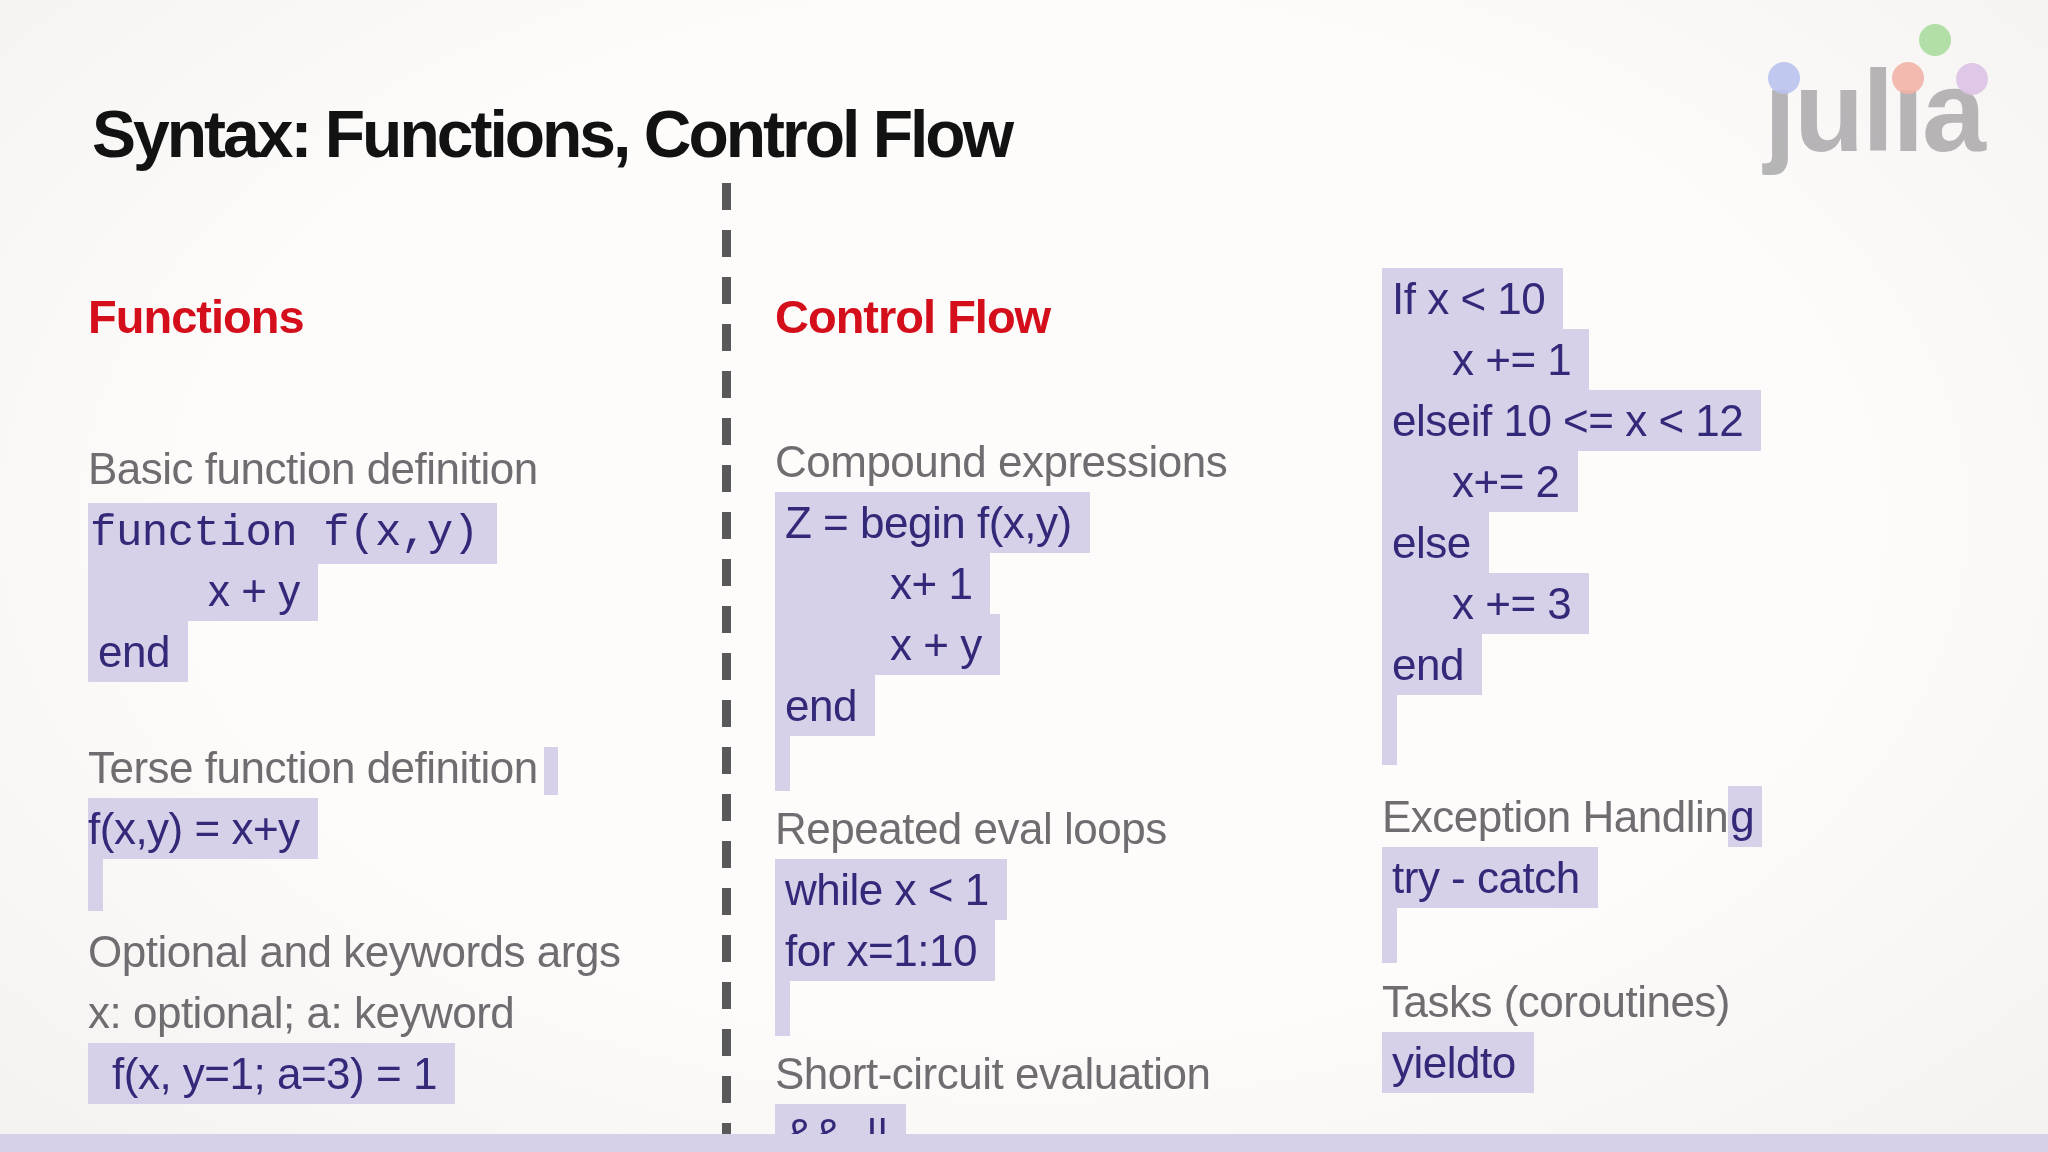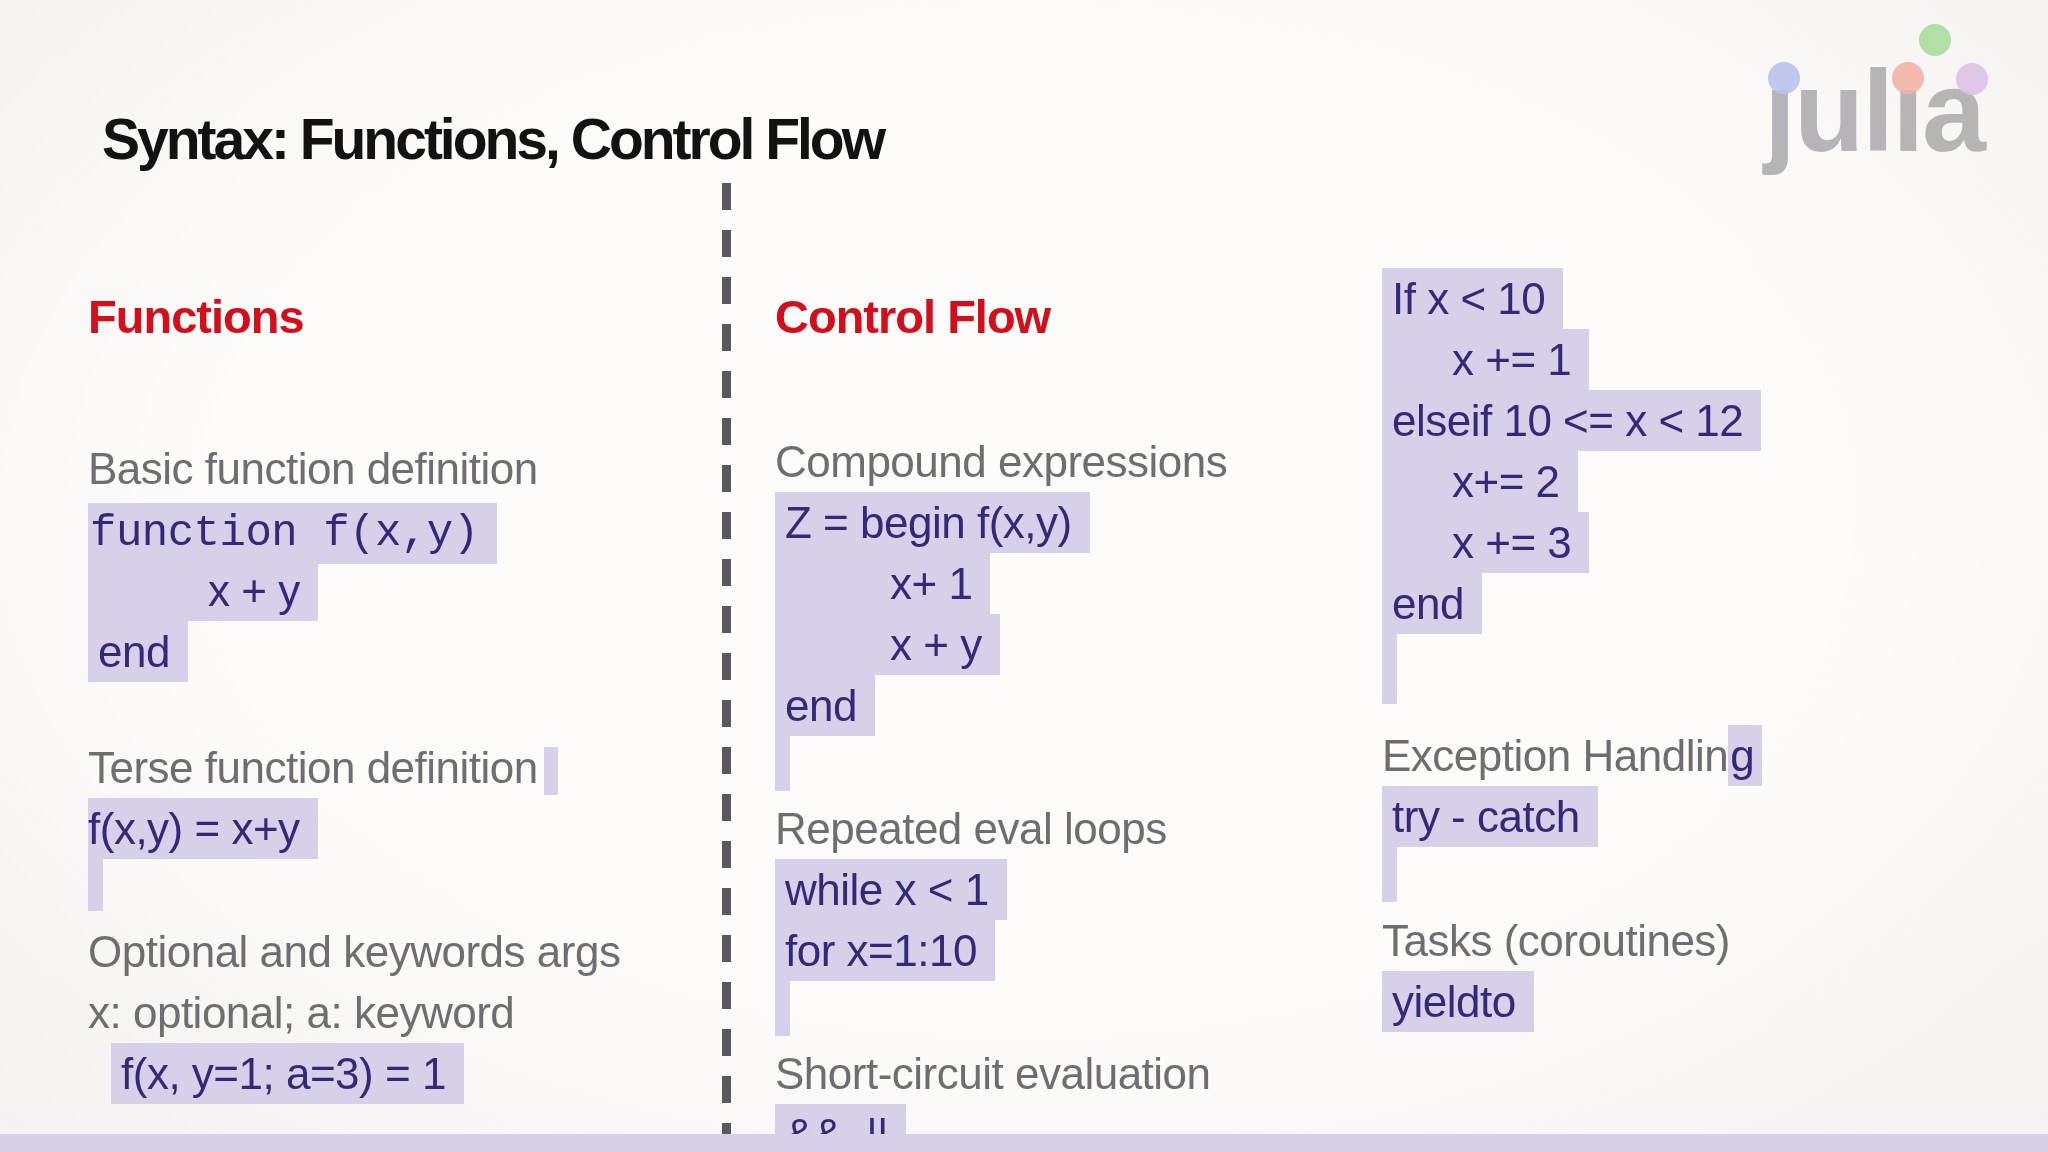--- a/index.html
+++ b/index.html
@@ -2,22 +2,22 @@
 <html style="--background: #fdfcfb; --title-black: #121212; --heading-red: #d40e1b; --label-gray: #6f6d70; --code-purple: #342879; --highlight: #d7d0e9; --divider-gray: #59595b; --bottom-bar: #d6d0e8; --logo-gray: #a6a4a6; --logo-blue: #b9c2ee; --logo-green: #a8dd9e; --logo-red: #f2b3a8; --logo-purple: #dcc3e6;"><head>
 <meta charset="utf-8">
 <style>
   html,body{margin:0;padding:0;}
   body{width:2048px;height:1152px;overflow:hidden;background:#fff;
        font-family:"Liberation Sans","DejaVu Sans",sans-serif;}
   .slide{position:relative;width:2048px;height:1152px;overflow:hidden;
          background:radial-gradient(ellipse at 50% 45%, var(--background) 55%, #f4f2f0 100%);}
 
   
-  .title{position:absolute;left:88px;top:92px;margin:14px;
-         font-size:57px;font-weight:700;letter-spacing:-3px;color:var(--title-black);}
+  .title{position:absolute;left:88px;top:92px;margin:4px;
+         font-size:66px;font-weight:700;letter-spacing:-3px;color:var(--title-black);}
 
   
   .logo{position:absolute;left:1750px;top:20px;width:300px;height:210px;}
   .logo-word{position:absolute;left:14px;top:36px;font-size:115px;font-weight:700;
              letter-spacing:-2px;line-height:110px;color:var(--logo-gray);opacity:.8;}
   .dot{position:absolute;border-radius:50%;width:32px;height:32px;opacity:.9;}
   .dot-blue  {left:18px; top:42px;background:var(--logo-blue);}
   .dot-green {left:169px;top:4px; background:var(--logo-green);}
   .dot-red   {left:142px;top:42px;background:var(--logo-red);}
   .dot-purple{left:206px;top:43px;background:var(--logo-purple);}
@@ -73,21 +73,21 @@
       <div class="line"><span class="code-hl" style="padding-left: 120px;">x + y</span></div>
       <div class="line"><span class="code-hl" style="padding-left: 10px;">end</span></div>
       <div class="gap" style="height: 55px;"></div>
       <div class="line label"><span>Terse function definition</span><span class="tick"></span></div>
       <div class="line"><span class="code-hl" style="padding-left: 0;">f(x,y) = x+y</span></div>
       <div class="gap" style="height: 62px;">
         <span class="gap-bar" style="height: 52px;"></span>
       </div>
       <div class="line label"><span>Optional and keywords args</span></div>
       <div class="line label"><span>x: optional; a: keyword</span></div>
-      <div class="line"><span class="code-hl" style="padding-left: 10px; margin-left: 23px;">f(x, y=1; a=3) = 1</span></div>
+      <div class="line"><span class="code-hl" style="padding-left: 24px;">f(x, y=1; a=3) = 1</span></div>
     </div>
   <div class="col" id="col-1" style="left:775px;top:285px;width:610px">
       <div class="line heading">Control Flow</div>
       <div class="gap" style="height: 71px;"></div>
       <div class="line label"><span>Compound expressions</span></div>
       <div class="line"><span class="code-hl" style="padding-left: 10px;">Z = begin f(x,y)</span></div>
       <div class="line"><span class="code-hl" style="padding-left: 115px;">x+ 1</span></div>
       <div class="line"><span class="code-hl" style="padding-left: 115px;">x + y</span></div>
       <div class="line"><span class="code-hl" style="padding-left: 10px;">end</span></div>
       <div class="gap" style="height: 62px;">
@@ -100,20 +100,21 @@
         <span class="gap-bar" style="height: 55px;"></span>
       </div>
       <div class="line label"><span>Short-circuit evaluation</span></div>
       <div class="line"><span class="code-hl" style="padding-left: 10px;">&amp;&amp;, ||</span></div>
     </div>
   <div class="col" id="col-2" style="left:1382px;top:268px;width:660px">
       <div class="line"><span class="code-hl" style="padding-left: 10px;">If x &lt; 10</span></div>
       <div class="line"><span class="code-hl" style="padding-left: 70px;">x += 1</span></div>
       <div class="line"><span class="code-hl" style="padding-left: 10px;">elseif 10 &lt;= x &lt; 12</span></div>
       <div class="line"><span class="code-hl" style="padding-left: 70px;">x+= 2</span></div>
+      <div class="line"><span class="code-hl" style="padding-left: 10px;">else</span></div>
       <div class="line"><span class="code-hl" style="padding-left: 70px;">x += 3</span></div>
       <div class="line"><span class="code-hl" style="padding-left: 10px;">end</span></div>
       <div class="gap" style="height: 91px;">
         <span class="gap-bar" style="height: 70px;"></span>
       </div>
       <div class="line label"><span>Exception Handlin</span><span class="suffix-hl">g</span></div>
       <div class="line"><span class="code-hl" style="padding-left: 10px;">try - catch</span></div>
       <div class="gap" style="height: 63px;">
         <span class="gap-bar" style="height: 55px;"></span>
       </div>

